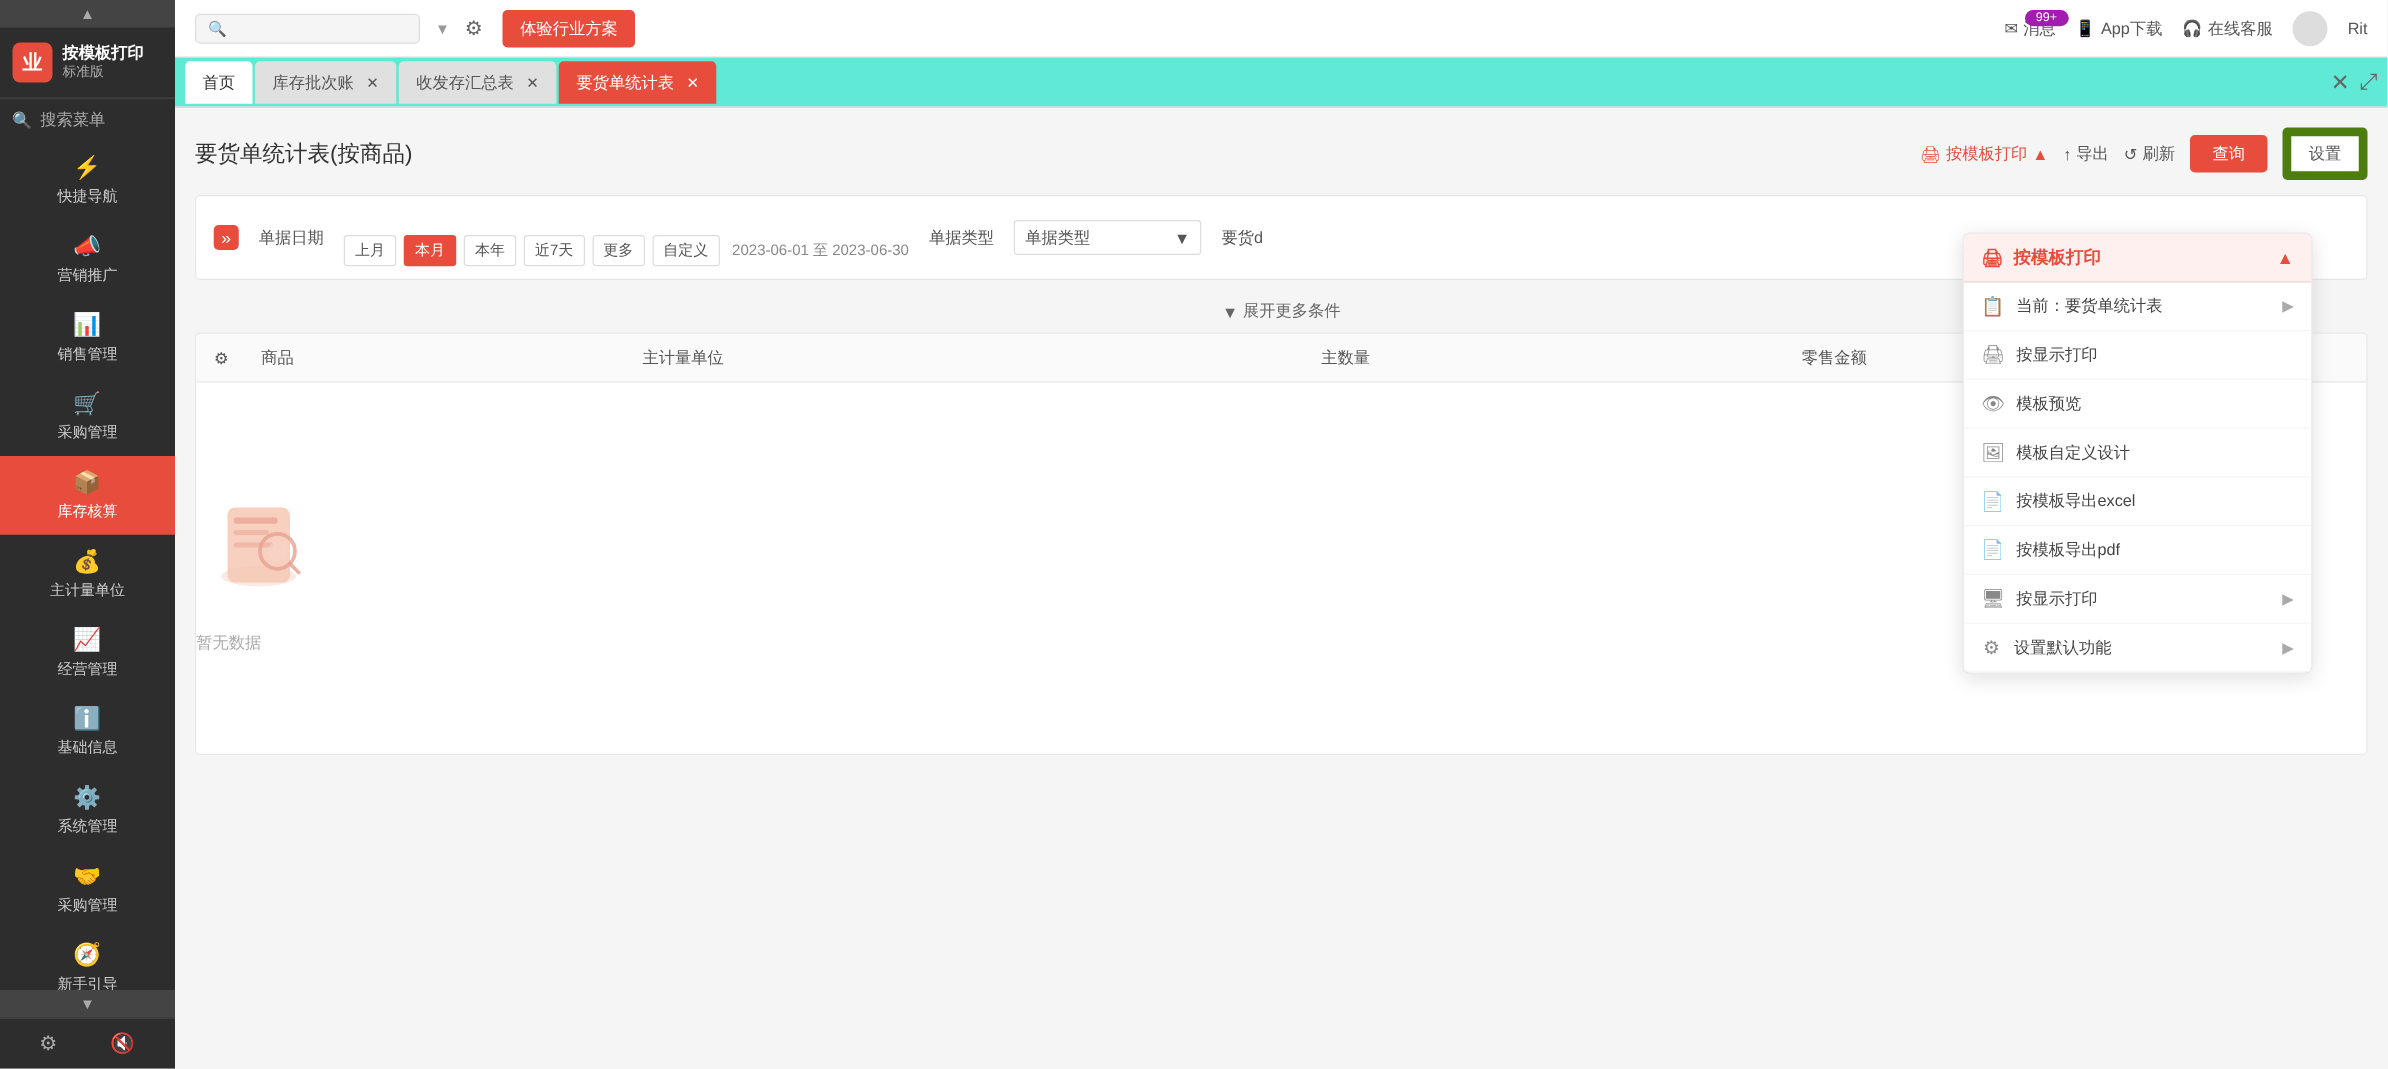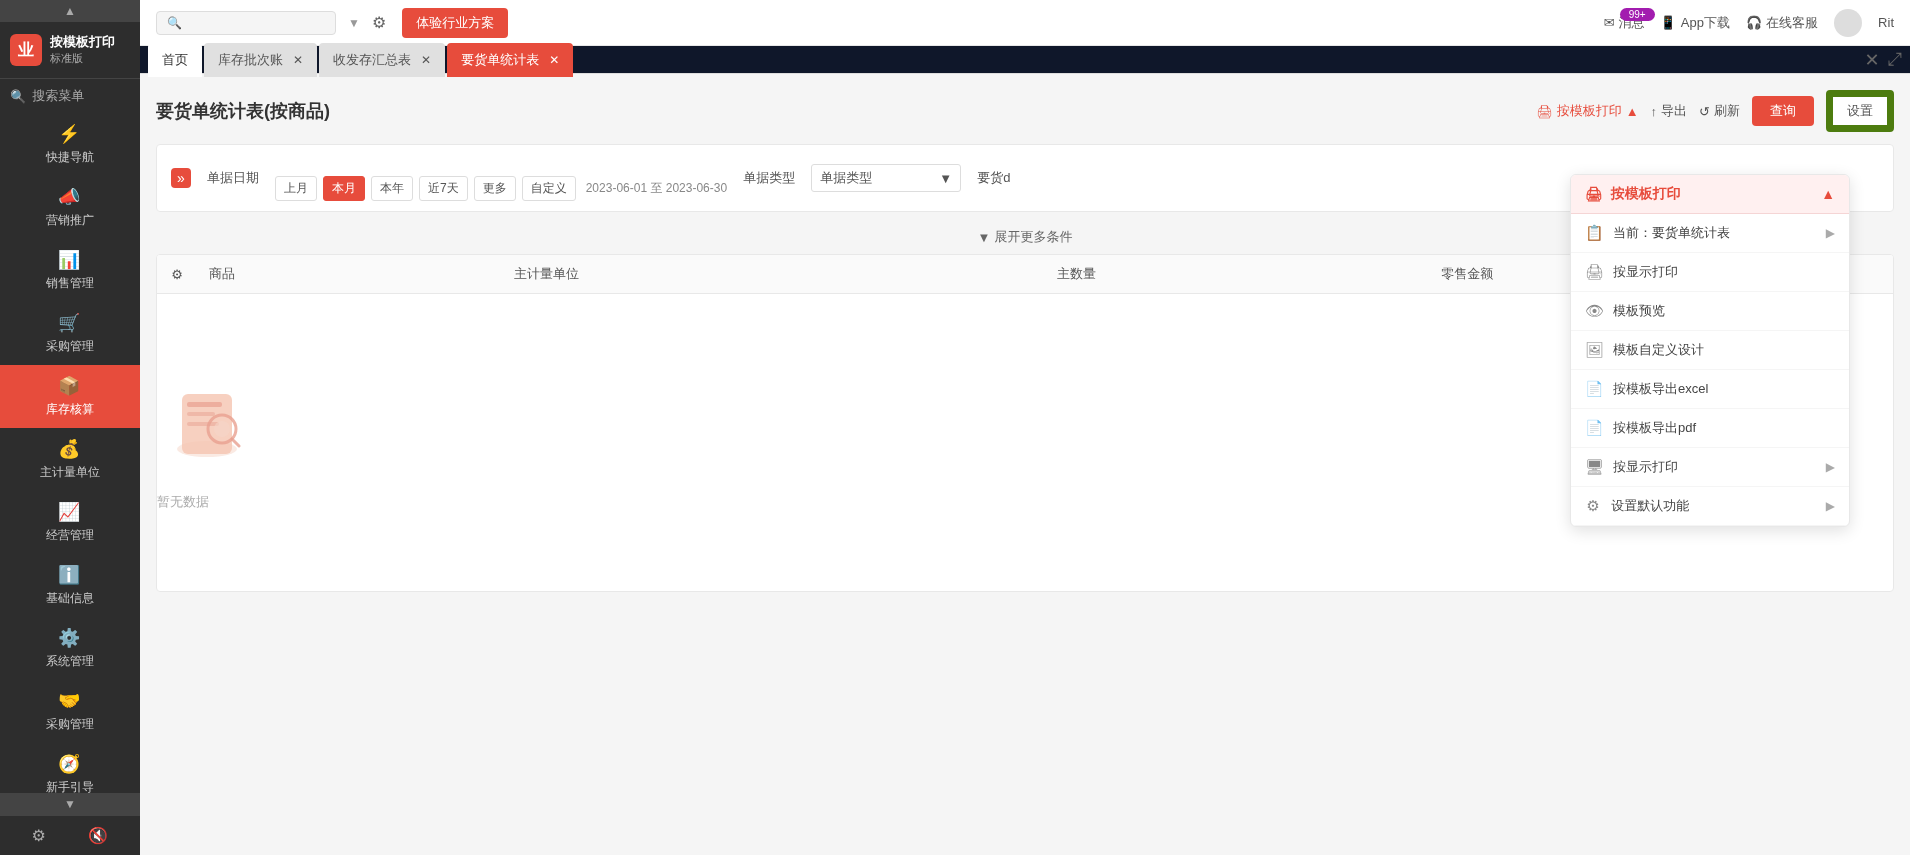--- a/index.html
+++ b/index.html
@@ -158,26 +158,26 @@
     .avatar-circle {
       width: 28px;
       height: 28px;
       background: #ddd;
       border-radius: 50%;
     }
     .username { color: #555; font-size: 13px; }
 
     
     .tabs-bar {
-      background: #0f172a;
+      background: #5eead4;
       border-bottom: 1px solid #ddd;
       display: flex;
       align-items: center;
       padding: 0 8px;
-      height: 28px;
+      height: 40px;
       flex-shrink: 0;
       gap: 2px;
     }
     .tab {
       display: flex;
       align-items: center;
       padding: 6px 14px;
       border-radius: 4px 4px 0 0;
       cursor: pointer;
       font-size: 13px;
@@ -213,21 +213,21 @@
       padding: 16px;
       position: relative;
     }
 
     .page-header {
       display: flex;
       align-items: center;
       justify-content: space-between;
       margin-bottom: 12px;
     }
-    .page-title { font-size: 18px; font-weight: bold; color: #333; }
+    .page-title { font-size: 18px; font-weight: normal; color: #333; }
 
     .page-actions {
       display: flex;
       align-items: center;
       gap: 12px;
       position: relative;
     }
     .btn-template-print {
       display: flex;
       align-items: center;

